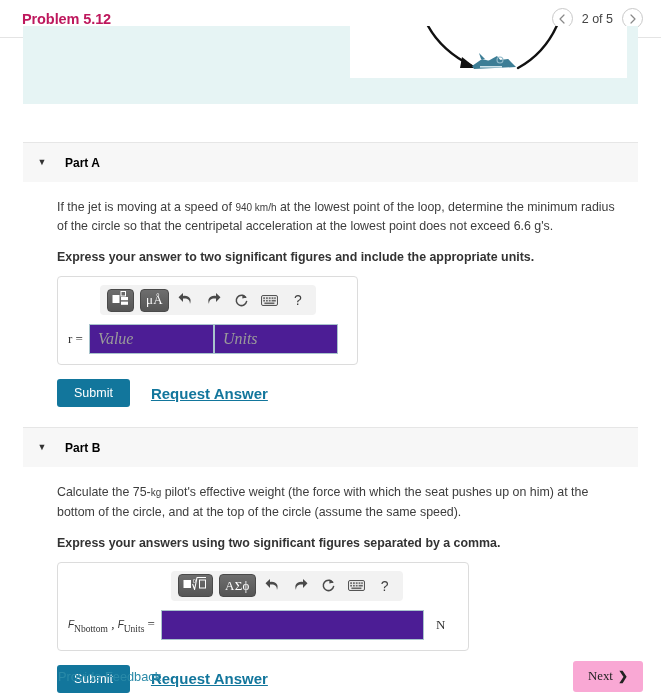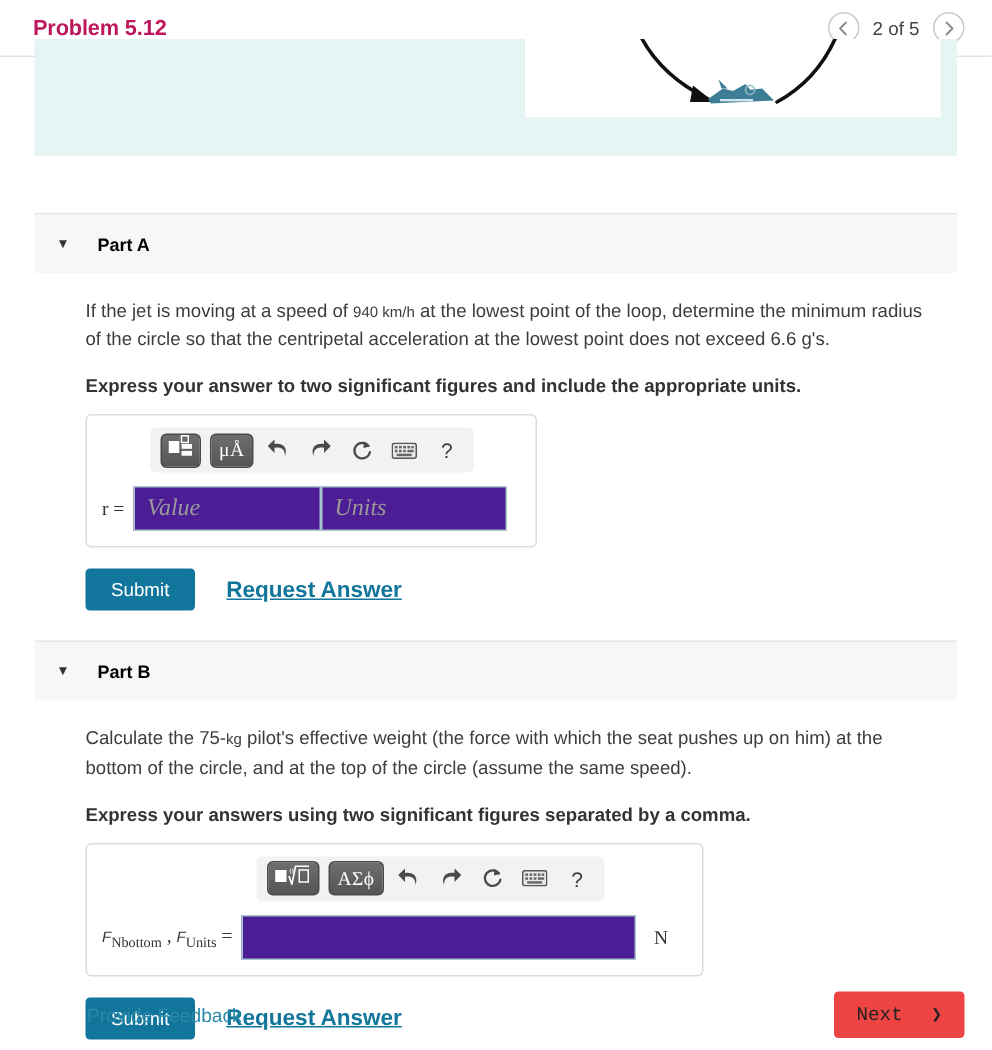--- a/index.html
+++ b/index.html
@@ -252,30 +252,30 @@
     padding: 0 18px 0 23px;
     margin-left: 35px;
   }
   .feedback-link {
     color: #2a8aa8;
     font-size: 12.8px;
     cursor: pointer;
   }
   .next-btn {
     margin-left: auto;
-    background: #ef4444;
+    background: #f9a8d4;
     border: none;
     border-radius: 3px;
-    font-family: Liberation Mono, monospace;
+    font-family: Liberation Serif, serif;
     font-size: 12.8px;
     color: #222222;
     padding: 8px 15px;
     display: flex;
     align-items: center;
-    gap: 19px;
+    gap: 5px;
     cursor: pointer;
   }
   .next-btn .chev { font-weight: bold; font-size: 12px; }
 </style>
 </head>
 <body>
 
 <div class="header">
   <div class="problem-title">Problem 5.12</div>
   <div class="pager">

